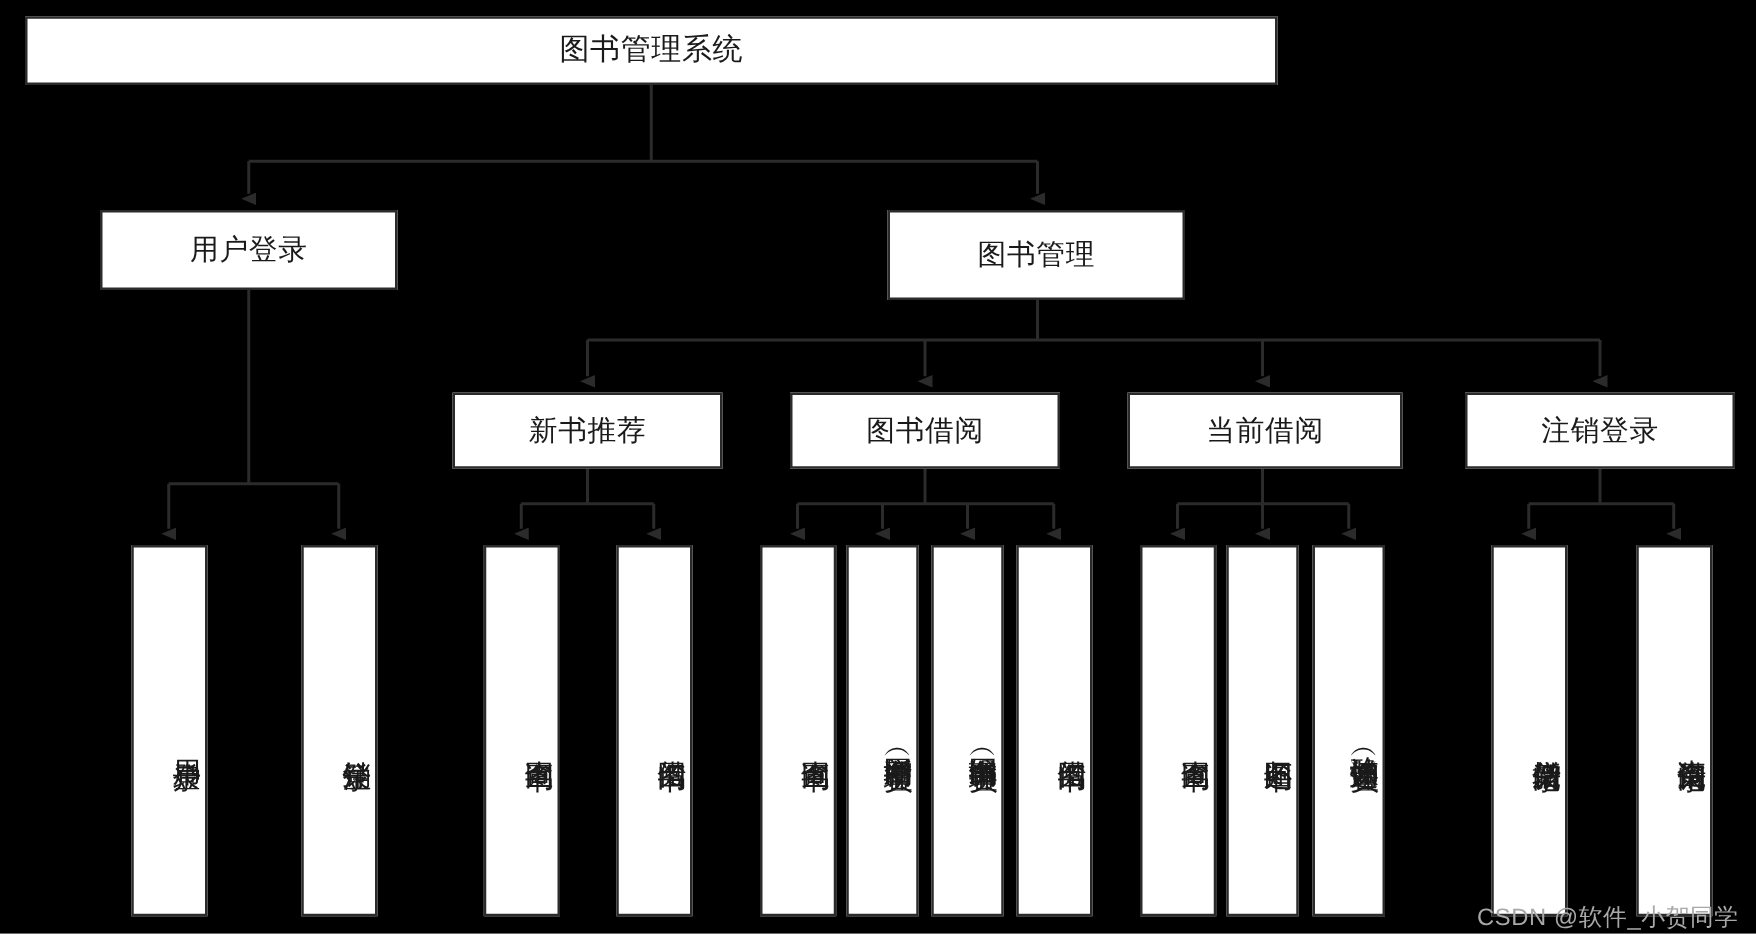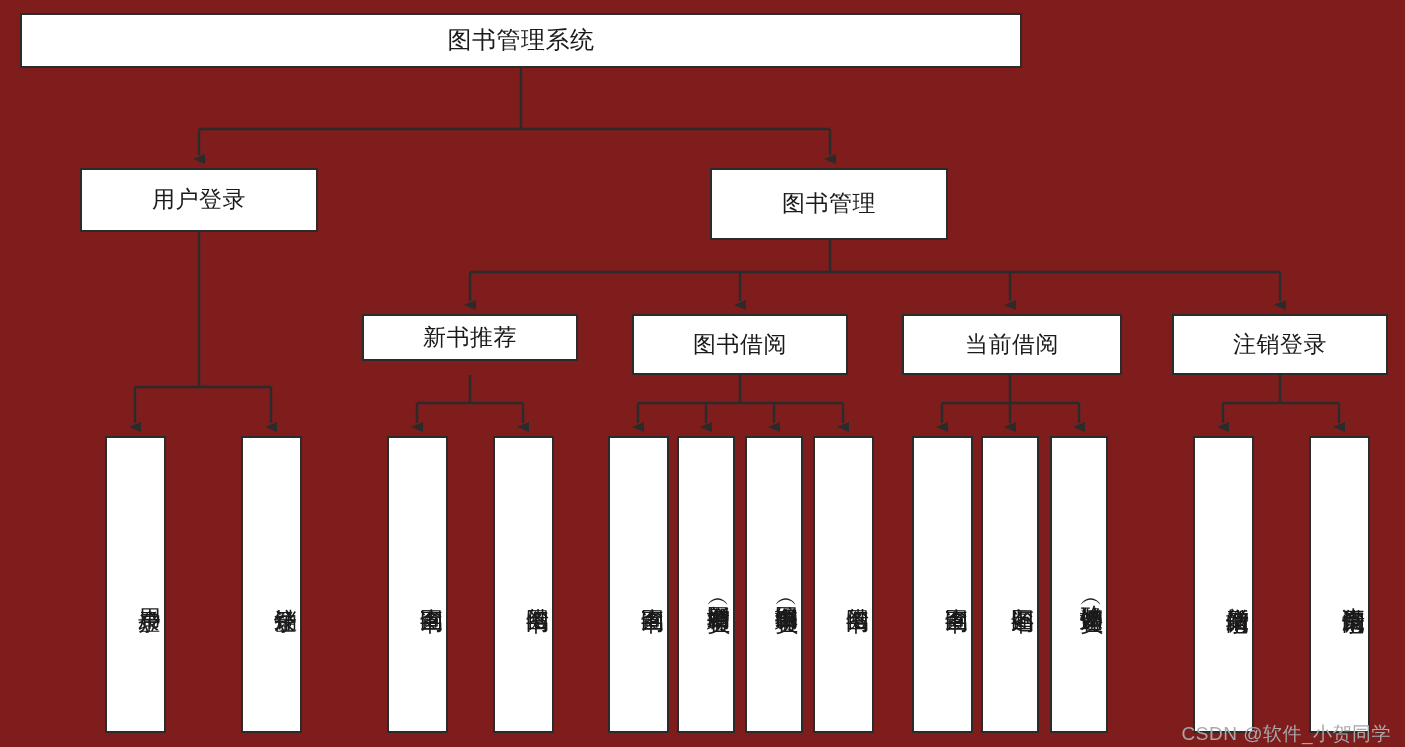--- a/index.html
+++ b/index.html
@@ -8,21 +8,21 @@
     padding: 0;
     background: #ffffff;
   }
   body {
     font-family: "Liberation Sans", "DejaVu Sans", sans-serif;
   }
   #canvas {
     position: relative;
     width: 1405px;
     height: 747px;
-    background: #7f1d1d;
+    background: #000000;
     overflow: hidden;
   }
   .node {
     position: absolute;
     box-sizing: border-box;
     background: #ffffff;
     border: 2px solid #2b2b2b;
     display: flex;
     align-items: center;
     justify-content: center;
@@ -132,21 +132,21 @@
   </div>
 
   <div class="node node-h" style="left:80px; top:168px; width:238px; height:64px;">
     <span>用户登录</span>
   </div>
 
   <div class="node node-h" style="left:710px; top:168px; width:238px; height:72px;">
     <span>图书管理</span>
   </div>
 
-  <div class="node node-h" style="left:362px; top:314px; width:216px; height:47px;">
+  <div class="node node-h" style="left:362px; top:314px; width:216px; height:61px;">
     <span>新书推荐</span>
   </div>
 
   <div class="node node-h" style="left:632px; top:314px; width:216px; height:61px;">
     <span>图书借阅</span>
   </div>
 
   <div class="node node-h" style="left:902px; top:314px; width:220px; height:61px;">
     <span>当前借阅</span>
   </div>

